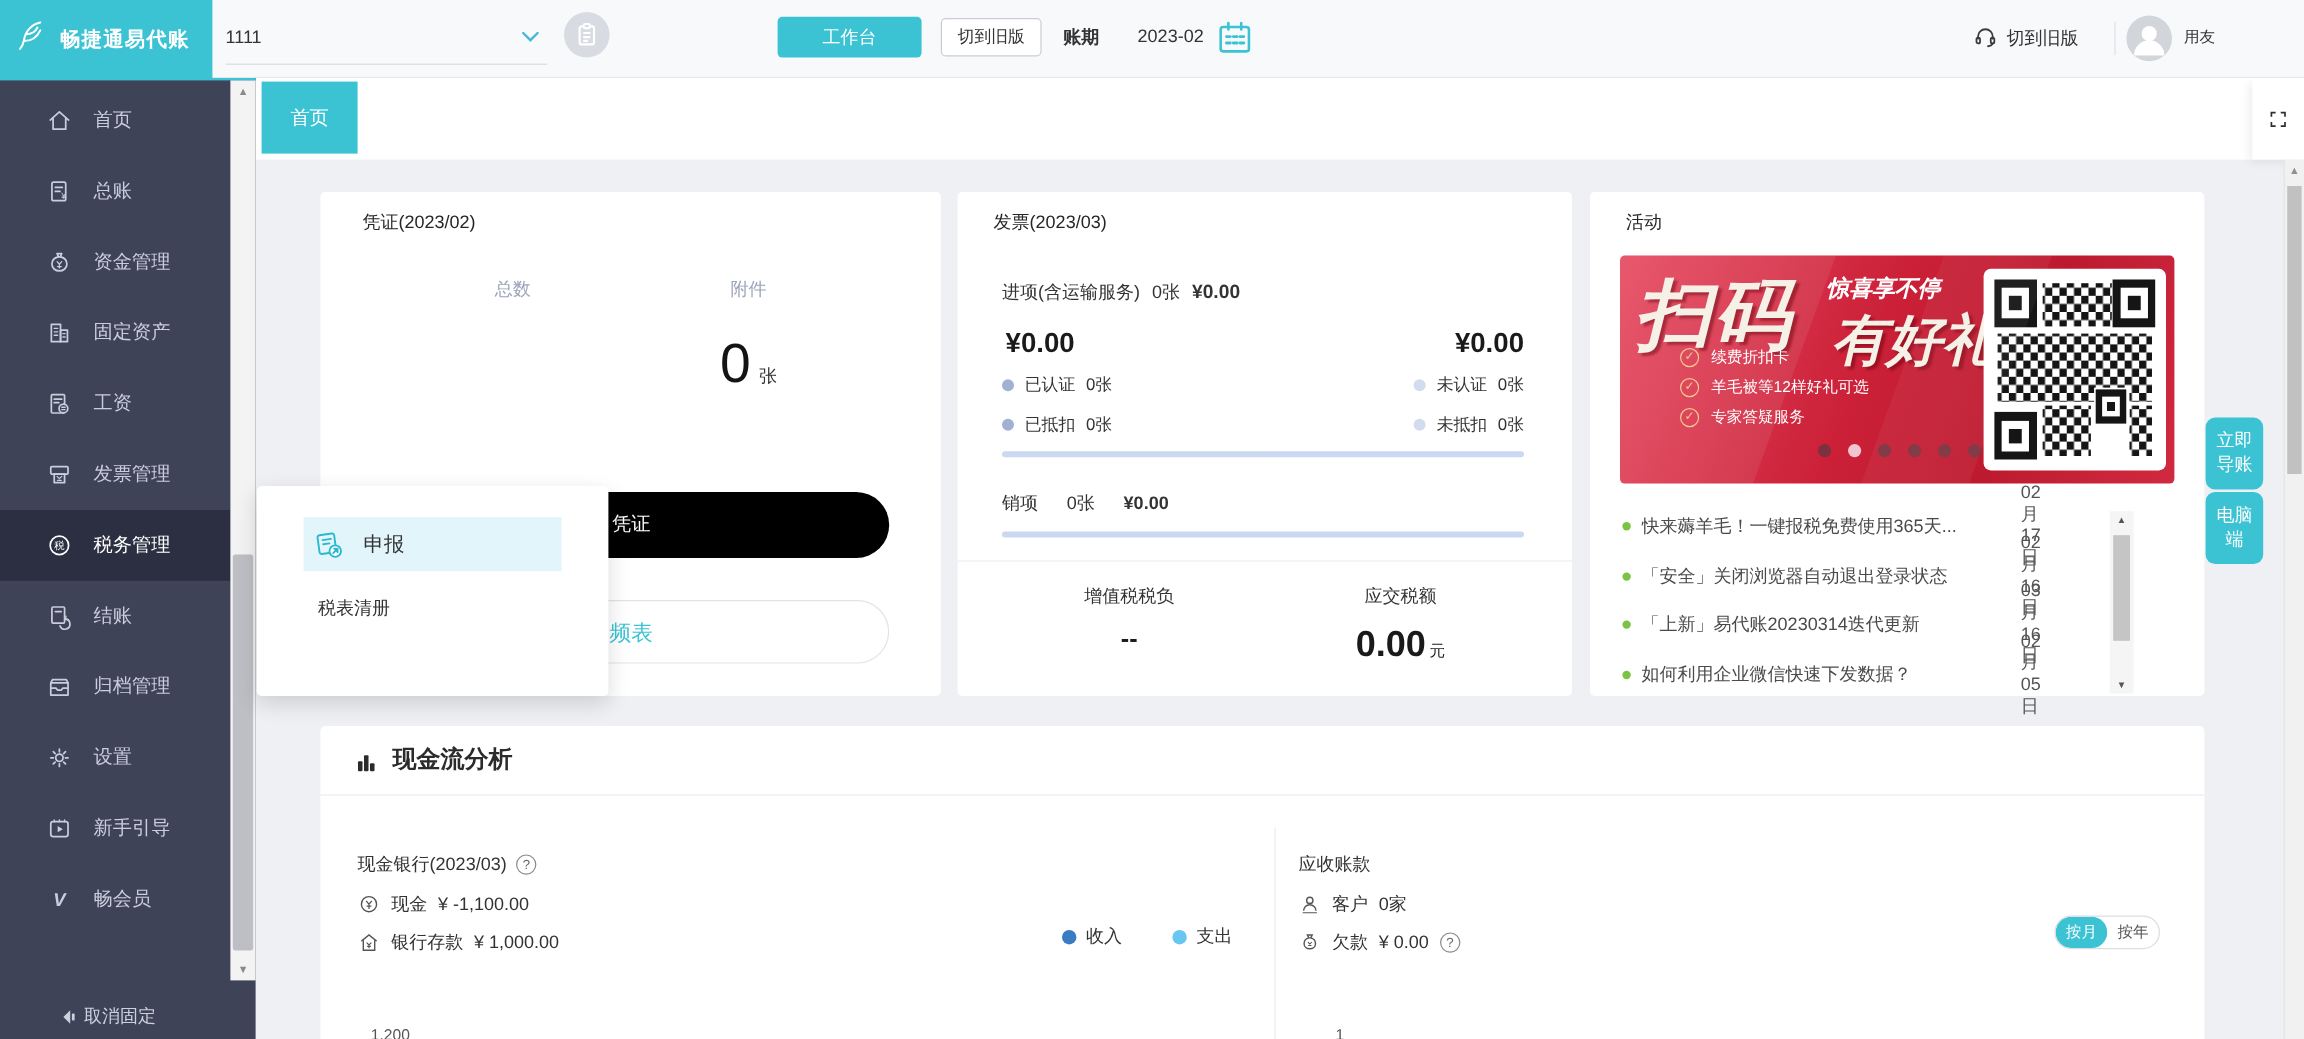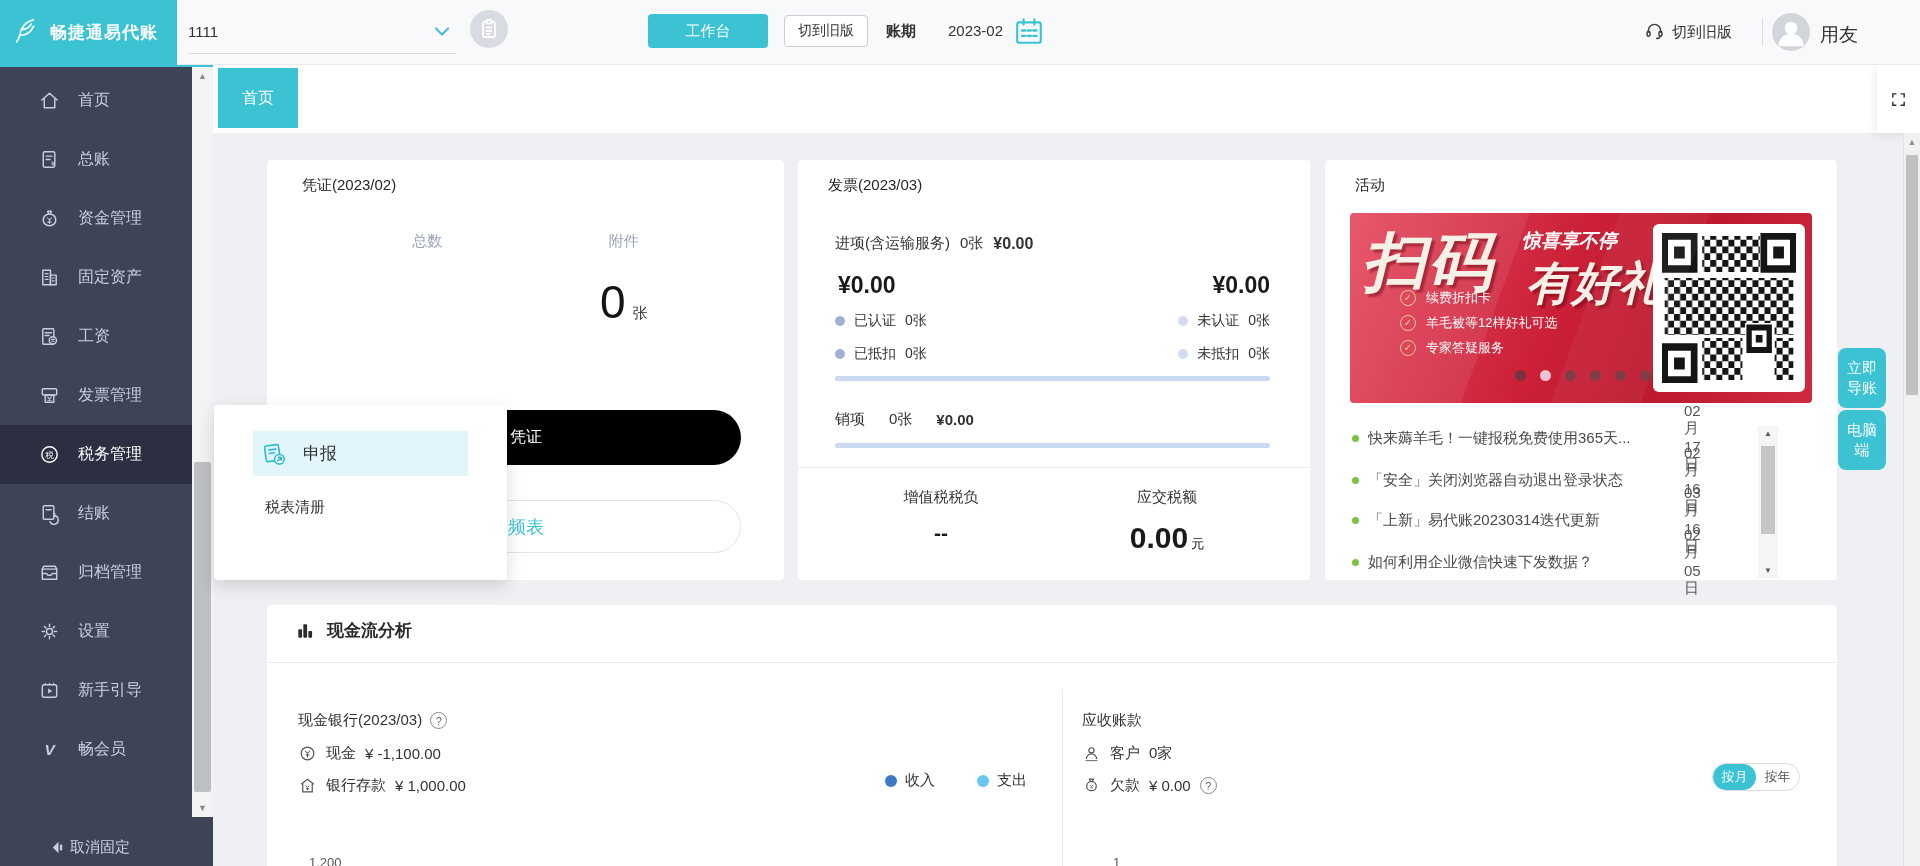--- a/index.html
+++ b/index.html
@@ -12,21 +12,21 @@
 .account{position:absolute;left:188px;top:10px;width:268px;height:44px;border-bottom:1px solid #d9dbe0;display:flex;align-items:center;justify-content:space-between;font-size:15px;color:#333;cursor:pointer}
 .clip-circle{position:absolute;left:470px;top:10px;width:38px;height:38px;border-radius:50%;background:#d8dbe1;display:flex;align-items:center;justify-content:center}
 .btn-workbench{position:absolute;left:648px;top:14px;width:120px;height:34px;background:#3bc3d4;color:#fff;border:none;border-radius:4px;font-size:15px;cursor:pointer}
 .btn-old{position:absolute;left:784px;top:15px;width:84px;height:32px;background:#fff;border:1px solid #c9cdd6;border-radius:4px;color:#333;font-size:14px;cursor:pointer}
 .period-label{position:absolute;left:886px;top:22px;font-size:15px;color:#333;font-weight:bold}
 .period-value{position:absolute;left:948px;top:22px;font-size:15px;color:#333}
 .cal-btn{position:absolute;left:1014px;top:16px;width:30px;height:32px;cursor:pointer}
 .support{position:absolute;left:1644px;top:20px;display:flex;align-items:center;gap:7px;font-size:15px;color:#333;cursor:pointer}
 .hdr-div{position:absolute;left:1762px;top:18px;height:28px;border-left:1px solid #dcdfe5}
 .avatar{position:absolute;left:1772px;top:13px;width:38px;height:38px;border-radius:50%;background:#d2d5da;overflow:hidden}
-.username{position:absolute;left:1820px;top:22px;font-size:19px;color:#333}
+.username{position:absolute;left:1820px;top:22px;font-size:13px;color:#333}
 
 .sidebar{position:absolute;left:0;top:65px;width:213px;bottom:0;background:#3f4358;z-index:25;border-top:2px solid #3bc3d4}
 .side-items{padding-top:4px}
 .side-item{height:59px;display:flex;align-items:center;padding-left:38px;gap:17px;color:#c9cedd;font-size:16px;cursor:pointer;width:192px}
 .side-item svg{width:23px;height:23px;flex:none;stroke:currentColor;fill:none;stroke-width:1.5;stroke-linecap:round;stroke-linejoin:round}
 .side-item.active{background:#2c2f41;color:#fff}
 .side-scroll{position:absolute;right:0;top:0;width:21px;height:750px;background:#f3f3f3}
 .side-scroll .arr{position:absolute;left:0;width:100%;text-align:center;font-size:9px;color:#8a8a8a;cursor:pointer}
 .side-scroll .thumb{position:absolute;left:2px;right:2px;top:395px;height:330px;background:#bdbfc4;border-radius:2px;cursor:pointer}
 .unpin{position:absolute;left:50px;bottom:9px;display:flex;align-items:center;gap:3px;color:#ccd1de;font-size:15px;cursor:pointer}
@@ -84,21 +84,21 @@
 .bn-dot.on{background:#f2c4cf}
 .news-item{position:absolute;left:27px;height:20px;display:flex;align-items:center;cursor:pointer}
 .news-bullet{width:7px;height:7px;border-radius:50%;background:#7cc344;margin-right:9px;flex:none}
 .news-text{font-size:15px;color:#4a4a4a;width:282px;white-space:nowrap;overflow:hidden}
 .news-date{position:absolute;left:332px;font-size:15px;color:#555}
 .news-scroll{position:absolute;left:433px;top:266px;width:20px;height:152px;background:#f5f5f5}
 .news-scroll .arr{position:absolute;left:0;width:100%;text-align:center;font-size:8px;color:#555;cursor:pointer}
 .news-scroll .thumb{position:absolute;left:3px;right:3px;top:20px;height:88px;background:#c5c5c5;cursor:pointer}
 
 .cf{left:54px;top:472px;width:1570px;height:400px}
-.cf-head{position:absolute;left:28px;top:14px;display:flex;align-items:center;gap:12px;font-size:17px;font-weight:bold;color:#2b2b2b}
+.cf-head{position:absolute;left:28px;top:14px;display:flex;align-items:flex-end;gap:12px;font-size:20px;font-weight:bold;color:#2b2b2b}
 .cf-divider{position:absolute;left:0;right:0;top:57px;border-top:1px solid #ececf0}
 .cf-sub{position:absolute;font-size:15px;color:#333;display:flex;align-items:center;gap:8px}
 .cf-row{position:absolute;display:flex;align-items:center;gap:9px;font-size:15px;color:#333}
 .cf-row svg{width:19px;height:19px}
 .qmark{width:17px;height:17px;border:1px solid #8a8a8a;border-radius:50%;font-size:11px;color:#666;display:inline-flex;align-items:center;justify-content:center;cursor:pointer}
 .legend{position:absolute;left:618px;top:166px;display:flex;gap:42px;font-size:15px;color:#333}
 .leg{display:flex;align-items:center;gap:8px}
 .leg .dot{width:12px;height:12px}
 .cf-vdiv{position:absolute;left:795px;top:85px;bottom:0;border-left:1px solid #ececf0}
 .toggle{position:absolute;left:1445px;top:158px;display:flex;width:88px;height:28px;border:1px solid #ddd;border-radius:15px;overflow:hidden;background:#fff}

